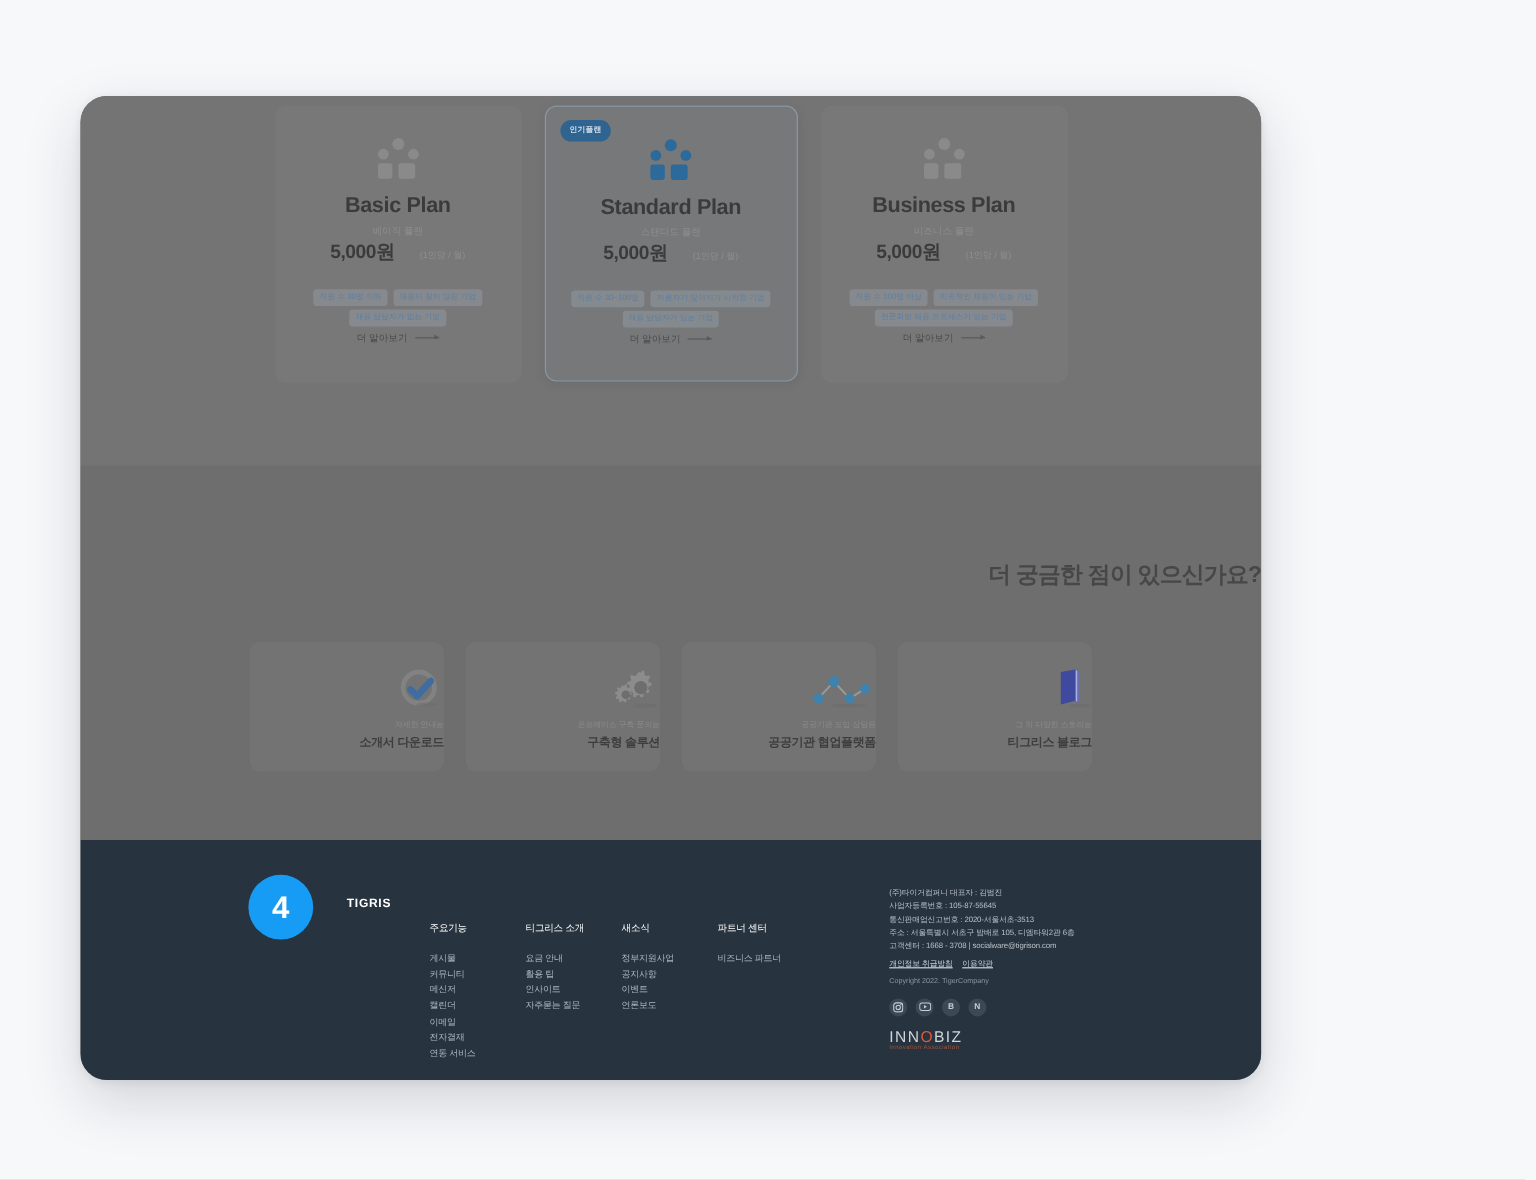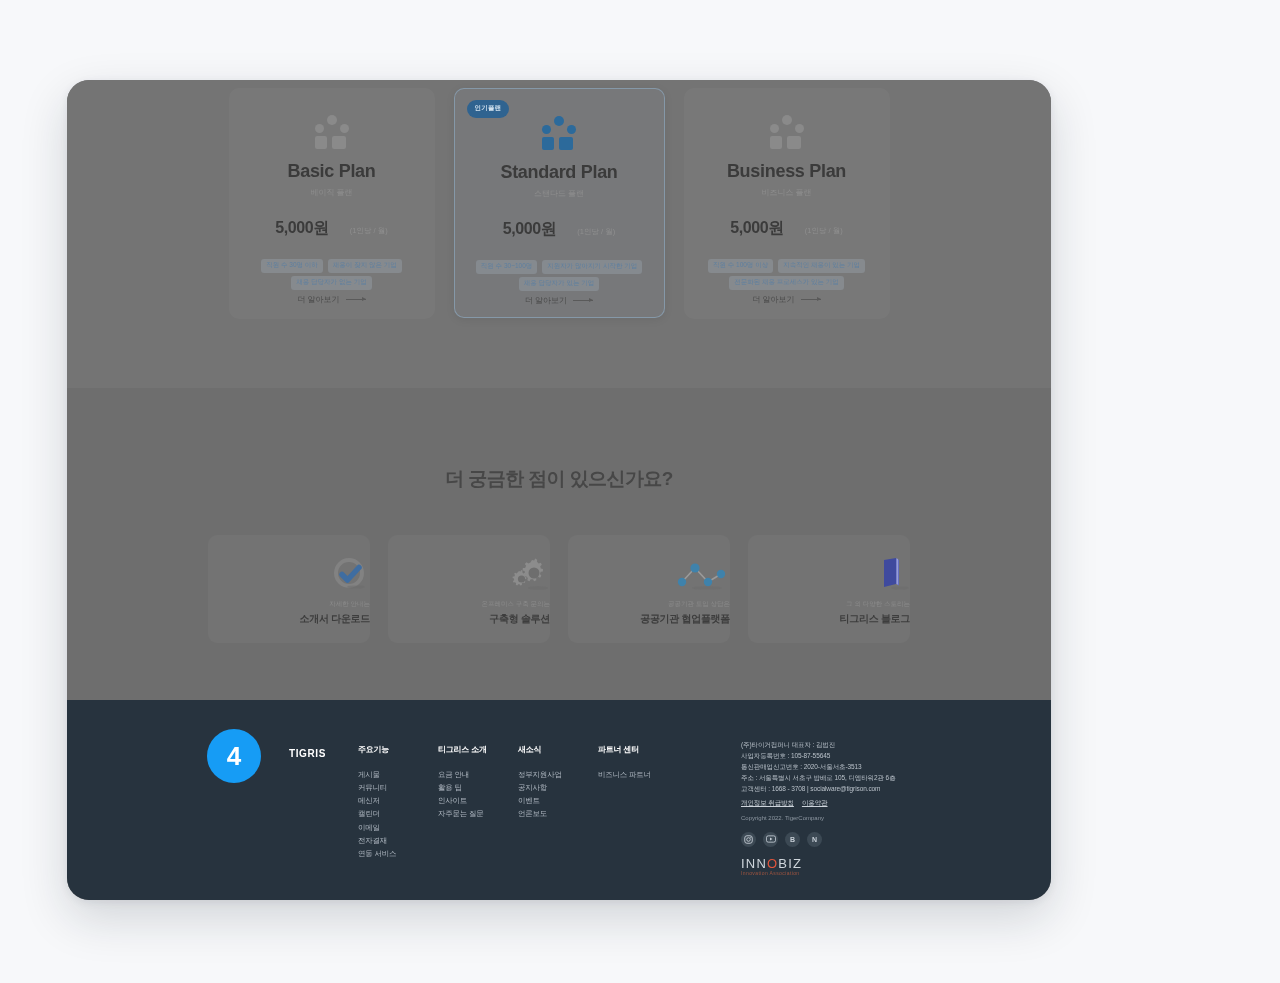--- a/index.html
+++ b/index.html
@@ -80,21 +80,21 @@
   .people-ico i.b1 { width: 12px; height: 13px; border-radius: 2px; left: 5px;  top: 21px; }
   .people-ico i.b2 { width: 14px; height: 13px; border-radius: 2px; left: 22px; top: 21px; }
   .featured .people-ico i { background: #2c6a9b; }
 
   .plan-title {
     font-size: 18px; font-weight: 700; color: #3b3b3b;
     letter-spacing: -.3px; line-height: 1.2;
   }
   .plan-sub { font-size: 8px; color: #8d8d8d; margin-top: 4px; }
   .plan-price-row {
-    margin-top: 20px; display: flex; align-items: baseline; gap: 21px;
+    margin-top: 2px; display: flex; align-items: baseline; gap: 21px;
   }
   .plan-price { font-size: 16px; font-weight: 700; color: #3b3b3b; letter-spacing: -.4px; }
   .plan-unit  { font-size: 7.5px; color: #8f8f8f; }
 
   .tagwrap {
     margin-top: 20px;
     display: flex; flex-wrap: wrap; justify-content: center;
     gap: 3px 5px; width: 176px;
   }
   .tag {
@@ -116,21 +116,21 @@
     border-bottom: 2.5px solid transparent;
   }
 
   
   .faq-sec {
     position: relative;
     height: 312px;
     background: #6e6e6e;
   }
   .faq-title {
-    text-align: center;
+    text-align: right;
     padding-top: 78px;
     font-size: 19px; font-weight: 700; color: #474747;
     letter-spacing: -.6px;
   }
   .faq-row {
     margin-top: 43px;
     display: flex; justify-content: center; gap: 18px;
   }
   .faq-card {
     width: 162px; height: 108px;
@@ -163,21 +163,21 @@
     display: flex; align-items: center; justify-content: center;
     font-size: 26px; font-weight: 700;
     flex: none; margin-top: 3px;
   }
   .brand-word {
     color: #ffffff; font-size: 10px; font-weight: 700;
     letter-spacing: .6px; margin: 22px 0 0 28px; flex: none;
   }
   .menu-cols { display: flex; gap: 30px; margin-left: 32px; margin-top: 18px; }
   .menu-col { min-width: 50px; }
-  .menu-head { color: #ffffff; font-size: 8px; font-weight: 700; margin-bottom: 13px; letter-spacing: -.2px; }
+  .menu-head { color: #ffffff; font-size: 8px; font-weight: 400; margin-bottom: 13px; letter-spacing: -.2px; margin-top: 24px; }
   .menu-item { color: #aeb7c0; font-size: 7.5px; line-height: 1.75; letter-spacing: -.2px; }
 
   .company { margin-left: auto; margin-top: 14px; width: 250px; }
   .company-line { color: #b9c1c9; font-size: 6.5px; line-height: 1.68; letter-spacing: -.1px; }
   .policy-row { margin-top: 4px; display: flex; gap: 8px; }
   .policy-link {
     color: #cdd4db; font-size: 6.5px; text-decoration: underline; letter-spacing: -.1px;
   }
   .copyright { color: #8d97a1; font-size: 6px; margin-top: 7px; }
 

